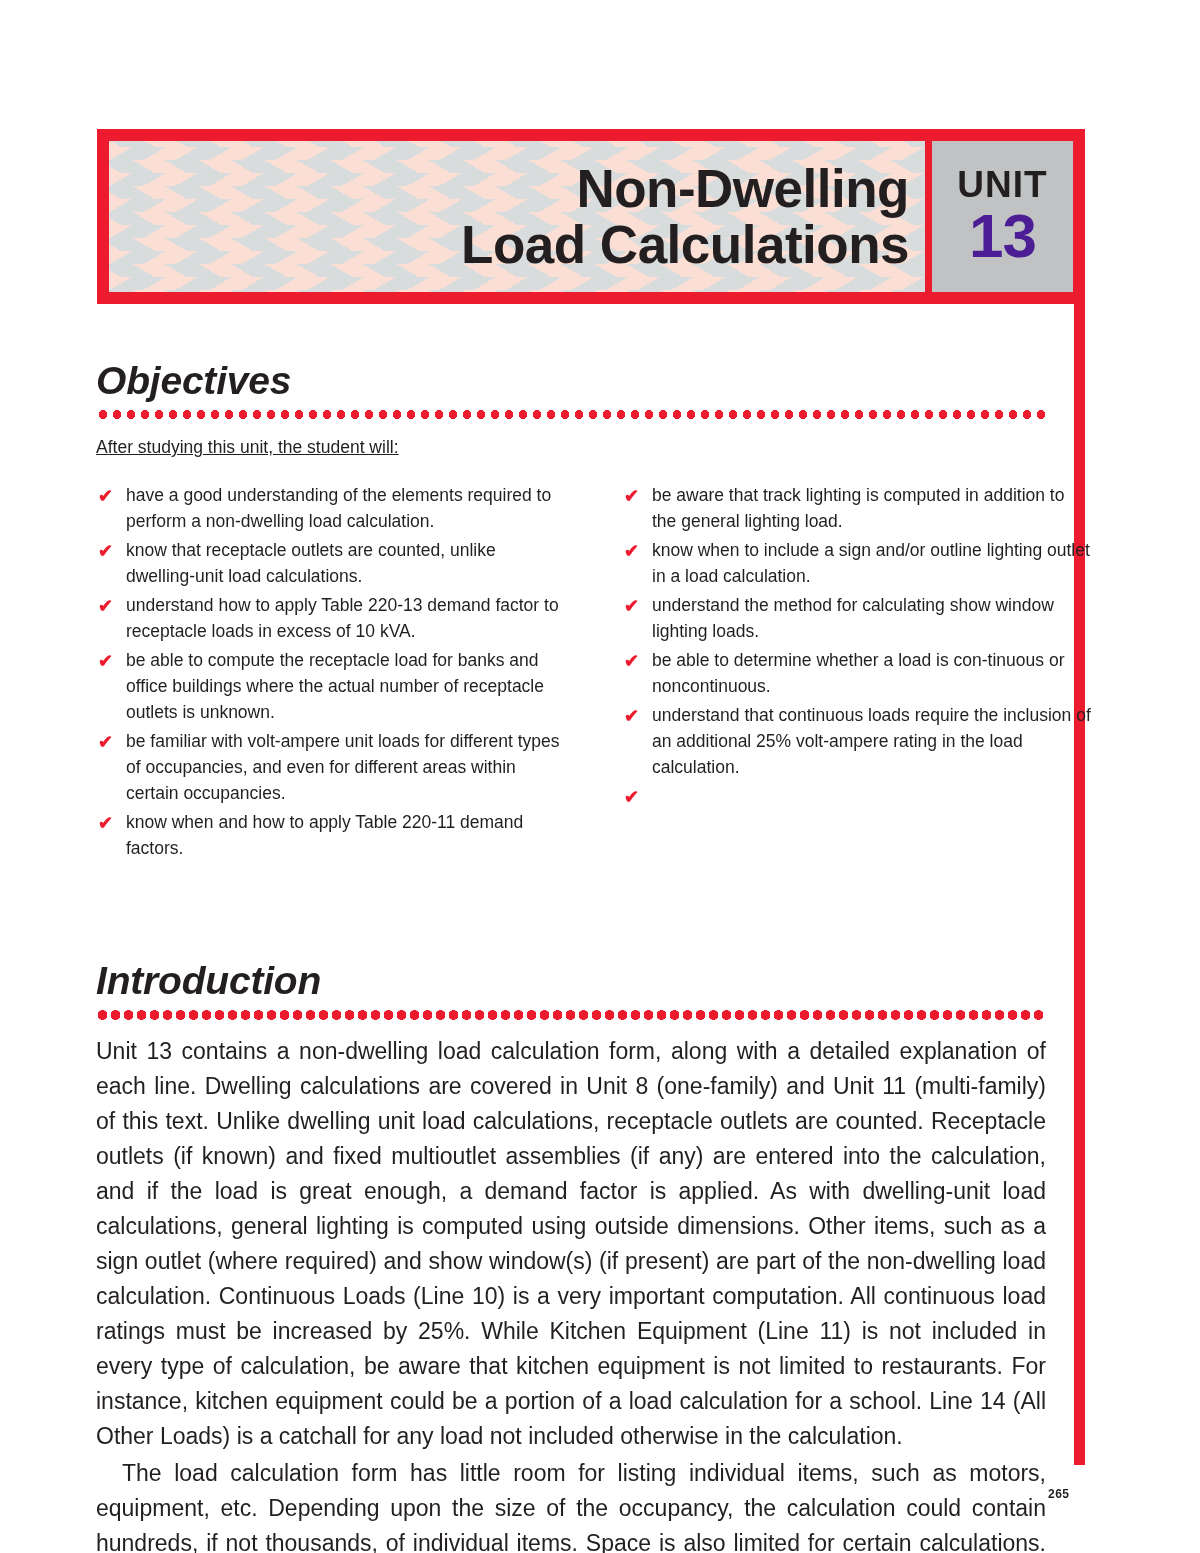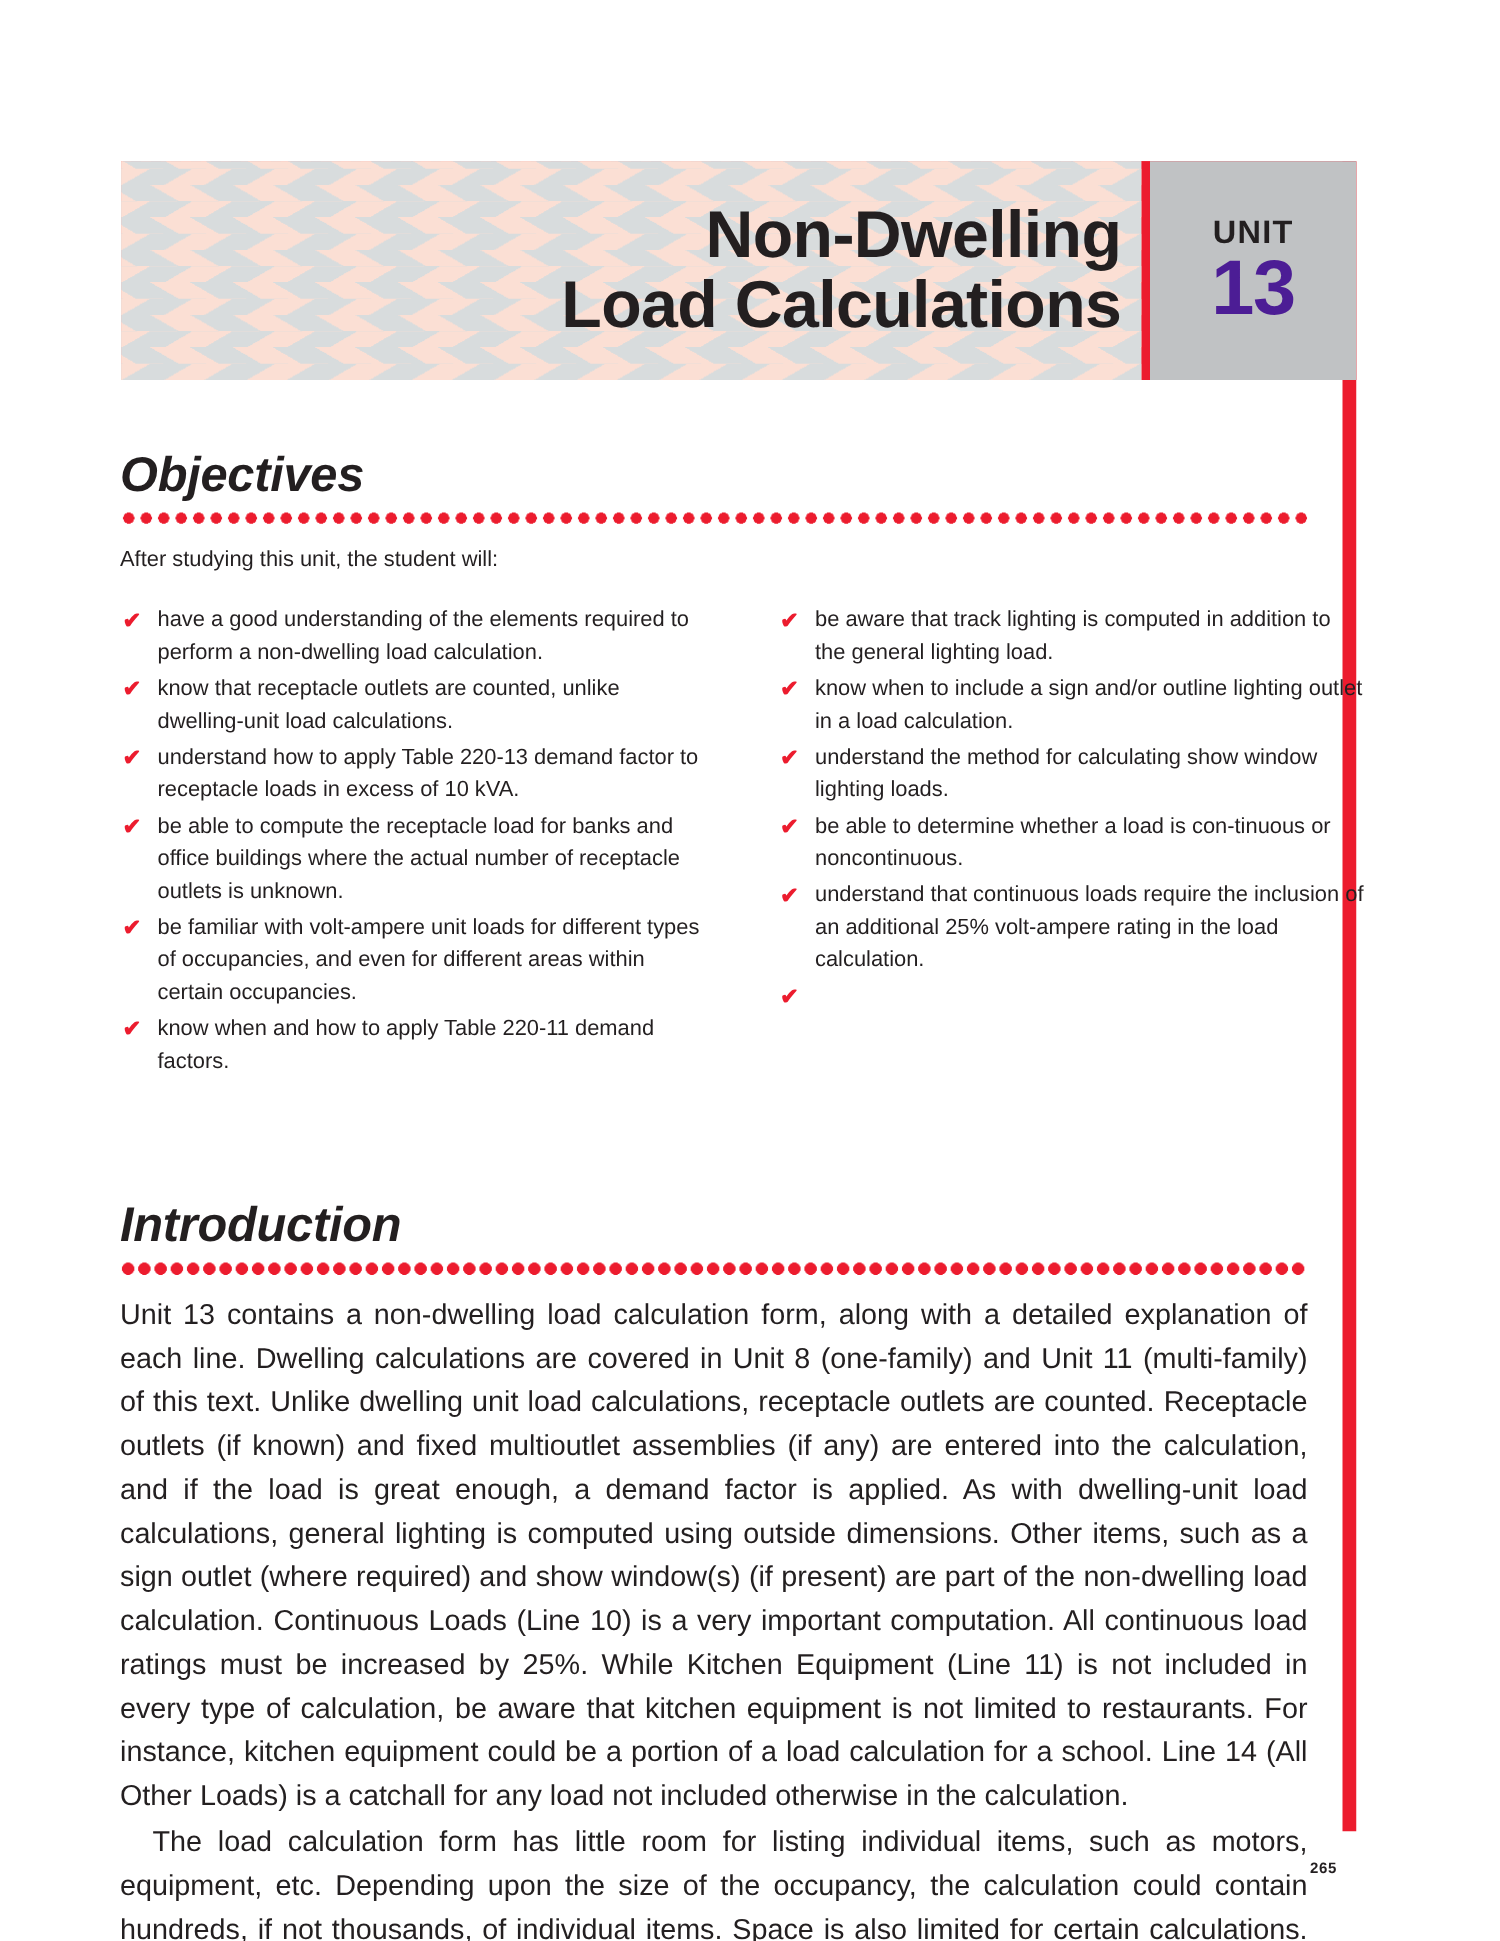--- a/index.html
+++ b/index.html
@@ -35,21 +35,21 @@
 
   
   .banner {
     position: absolute;
     left: 97px;
     top: 129px;
     width: 988px;
     height: 175px;
     background: #ec1c2e;
     box-sizing: border-box;
-    padding: 0;
+    padding: 12px;
     display: flex;
     flex-direction: row;
   }
   .banner-left {
     position: relative;
     flex: 0 0 816px;
     height: 100%;
     overflow: hidden;
     background:
       repeating-linear-gradient(
@@ -114,21 +114,21 @@
     background: #c0c2c4;
     display: flex;
     flex-direction: column;
     align-items: center;
     justify-content: center;
     line-height: 1;
   }
   .unit-word {
     font-family: "Liberation Sans Narrow", "Liberation Sans", sans-serif;
     font-weight: bold;
-    font-size: 26px;
+    font-size: 37px;
     letter-spacing: 1px;
     color: #231f20;
   }
   .unit-number {
     font-family: "Liberation Sans Narrow", "Liberation Sans", sans-serif;
     font-weight: bold;
     font-size: 62px;
     letter-spacing: -1px;
     color: #4c1d95;
     margin-top: 2px;
@@ -165,20 +165,21 @@
   .dot-rule.dense {
     height: 10px;
     background-size: 13px 10px;
   }
 
   .lead-in {
     font-size: 17.5px;
     line-height: 1.35;
     margin: 17px 0 0 0;
     color: #231f20;
+    text-decoration: underline;
   }
 
   
   .obj-cols {
     display: flex;
     flex-direction: row;
     margin-top: 22px;
     gap: 56px;
   }
   .obj-col {

